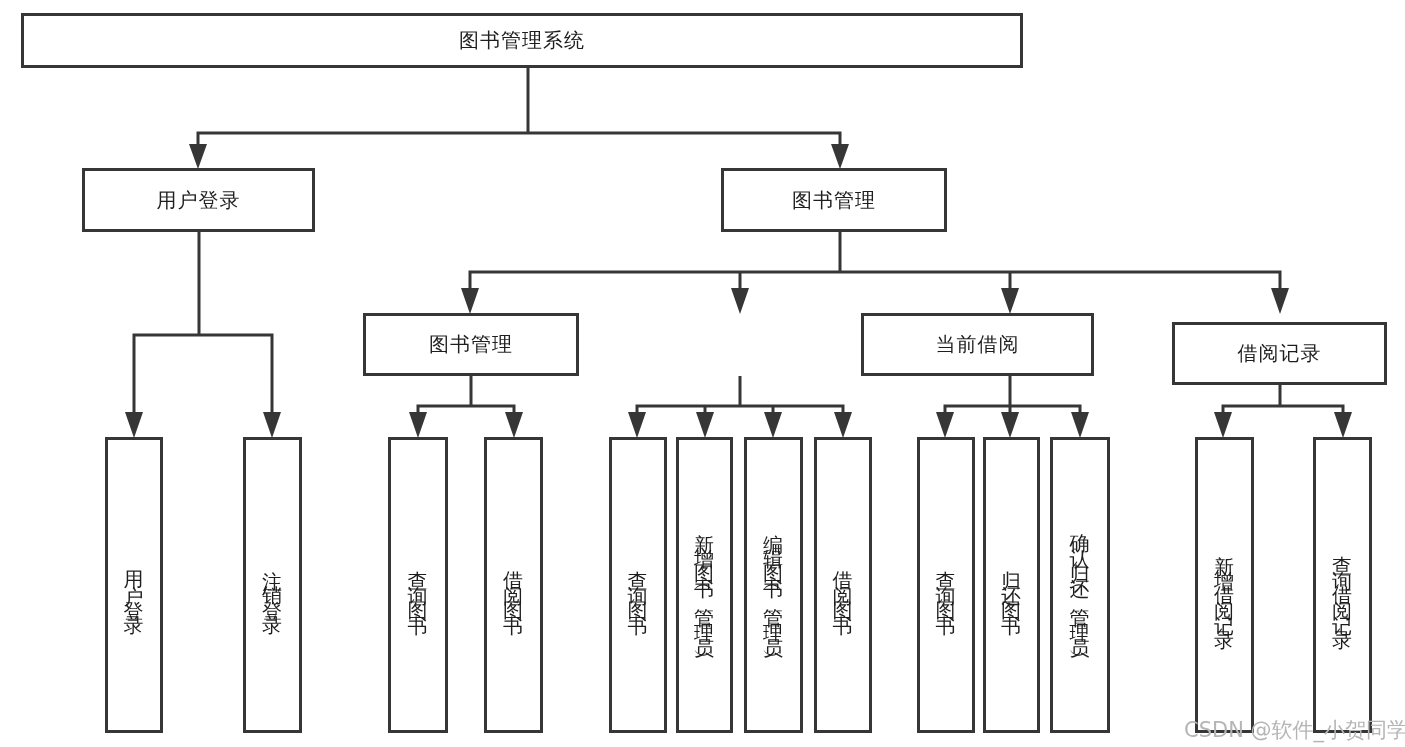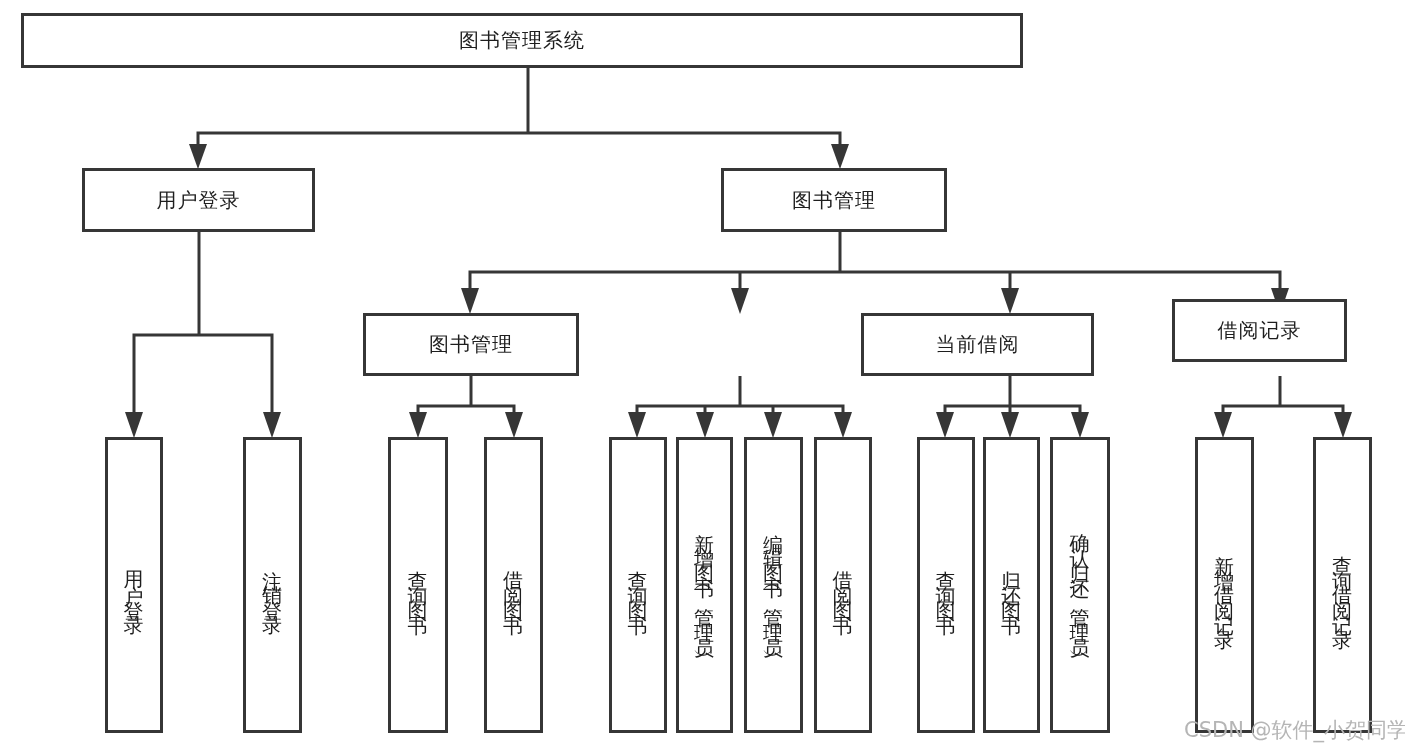--- a/index.html
+++ b/index.html
@@ -136,21 +136,21 @@
   <div class="box" style="left:721px;top:168px;width:226px;height:64px">
     <span class="lbl">图书管理</span>
   </div>
 
   <div class="box" style="left:363px;top:313px;width:216px;height:63px">
     <span class="lbl">图书管理</span>
   </div>
   <div class="box" style="left:861px;top:313px;width:233px;height:63px">
     <span class="lbl">当前借阅</span>
   </div>
-  <div class="box" style="left:1172px;top:299px;width:175px;height:63px">
+  <div class="box" style="left:1172px;top:322px;width:215px;height:63px">
     <span class="lbl">借阅记录</span>
   </div>
 
   <div class="box" style="left:105px;top:437px;width:58px;height:296px">
     <span class="vtext">用户登录</span>
   </div>
   <div class="box" style="left:243px;top:437px;width:59px;height:296px">
     <span class="vtext">注销登录</span>
   </div>
 

